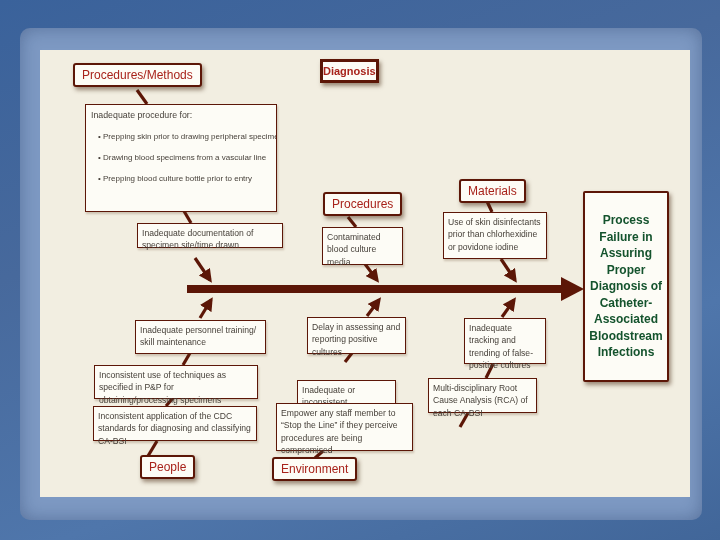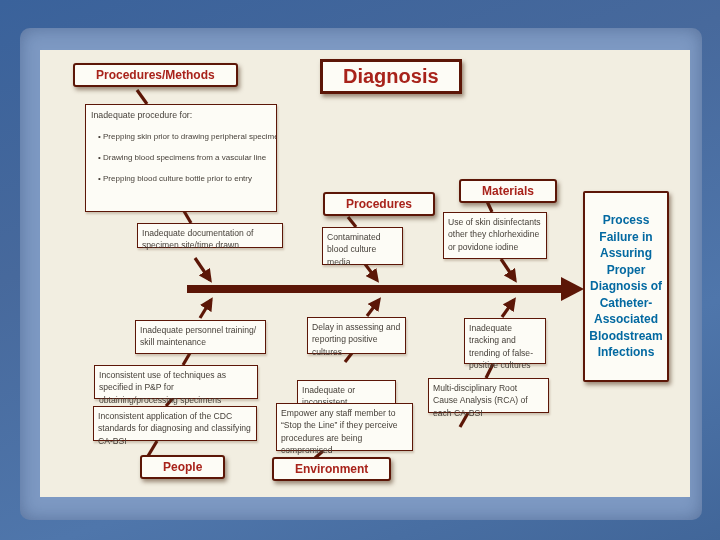--- a/index.html
+++ b/index.html
@@ -19,32 +19,32 @@
   }
   .connectors{position:absolute;left:0;top:0;width:650px;height:447px;}
   
   .cause{
     position:absolute;background:#fdfcf6;border:1.4px solid #5c1607;
     color:#453f38;font-size:8.6px;line-height:1.45;padding:3px 4px;
     box-shadow:1px 1.5px 2px rgba(90,60,30,.25);
   }
   .cat{
     position:absolute;background:#fdfcf6;border:2.6px solid #5c1607;border-radius:3px;
-    color:#a8231b;font-weight:bold;font-size:12px;padding:3px 21px;white-space:nowrap;
+    color:#a8231b;font-weight:normal;font-size:12px;padding:3px 7px;white-space:nowrap;
     box-shadow:2px 3px 4px rgba(70,40,15,.5);
   }
   .title{
     position:absolute;left:280px;top:9px;background:#fdfcf6;border:3px solid #5c1607;
-    color:#a8231b;font-weight:bold;font-size:20px;padding:3px 20px;
+    color:#a8231b;font-weight:bold;font-size:11px;padding:3px 0;
     box-shadow:2px 3px 4px rgba(70,40,15,.5);
   }
   .effect-box{
     position:absolute;left:543px;top:141px;width:86px;height:191px;
     background:#fdfcf6;border:2.6px solid #5c1607;border-radius:2px;
-    color:#0369a1;font-weight:bold;font-size:12px;line-height:1.38;text-align:center;
+    color:#14532d;font-weight:bold;font-size:12px;line-height:1.38;text-align:center;
     display:flex;align-items:center;justify-content:center;padding:2px;box-sizing:border-box;
     box-shadow:2px 3px 4px rgba(70,40,15,.5);
   }
   
   .p-label-procedures{left:33px;top:13px;}
   .p-procbox{left:45px;top:54px;width:192px;height:108px;box-sizing:border-box;overflow:hidden;padding:4px 5px;}
   .p-procbox .hd{font-size:8.8px;margin-bottom:9px;}
   .p-procbox .bl{font-size:8px;white-space:nowrap;margin:0 0 9.5px 7px;}
   .p-procbox .bl::before{content:"•  ";color:#453f38;}
   .p-docbox{left:97px;top:173px;width:146px;height:25px;box-sizing:border-box;}
@@ -54,21 +54,21 @@
   .p-skin{left:403px;top:162px;width:104px;height:47px;box-sizing:border-box;}
   .p-personnel{left:95px;top:270px;width:131px;height:34px;box-sizing:border-box;}
   .p-inconsistent{left:54px;top:315px;width:164px;height:34px;box-sizing:border-box;}
   .p-cdc{left:53px;top:356px;width:164px;height:35px;box-sizing:border-box;}
   .p-label-people{left:100px;top:405px;}
   .p-delay{left:267px;top:267px;width:99px;height:37px;box-sizing:border-box;}
   .p-admin{left:257px;top:311px;width:99px;height:49px;box-sizing:border-box;margin-top:19px;}
   .p-empower{left:236px;top:353px;width:137px;height:48px;box-sizing:border-box;}
   .p-label-environment{left:232px;top:407px;}
   .p-tracking{left:424px;top:268px;width:82px;height:46px;box-sizing:border-box;}
-  .p-rca{left:388px;top:328px;width:121px;height:35px;box-sizing:border-box;}
+  .p-rca{left:388px;top:328px;width:109px;height:35px;box-sizing:border-box;}
   .p-label-misc{left:389px;top:377px;}
 </style>
 </head>
 <body>
 
 <div class="frame"></div>
 
 <div class="panel">
 
   <svg class="connectors" viewBox="0 0 650 447" xmlns="http://www.w3.org/2000/svg">
@@ -114,21 +114,21 @@
     <div class="bl">Prepping skin prior to drawing peripheral specimens</div>
     <div class="bl">Drawing blood specimens from a vascular line</div>
     <div class="bl">Prepping blood culture bottle prior to entry</div>
   </div>
   <div class="cause p-docbox">Inadequate documentation of specimen site/time drawn</div>
 
   <div class="cat p-label-equipment">Procedures</div>
   <div class="cause p-contaminated">Contaminated blood culture media</div>
 
   <div class="cat p-label-materials">Materials</div>
-  <div class="cause p-skin">Use of skin disinfectants other they chlorhexidine or povidone iodine</div>
+  <div class="cause p-skin">Use of skin disinfectants prior than chlorhexidine or povidone iodine</div>
 
   <div class="effect-box">Process Failure in Assuring Proper Diagnosis of Catheter-Associated Bloodstream Infections</div>
 
   <div class="cause p-personnel">Inadequate personnel training/ skill maintenance</div>
   <div class="cause p-inconsistent">Inconsistent use of techniques as specified in P&amp;P for obtaining/processing specimens</div>
   <div class="cause p-cdc">Inconsistent application of the CDC standards for diagnosing and classifying CA-BSI</div>
   <div class="cat p-label-people">People</div>
 
   <div class="cause p-delay">Delay in assessing and reporting positive cultures</div>
   <div class="cause p-admin">Inadequate or inconsistent administrative support</div>

